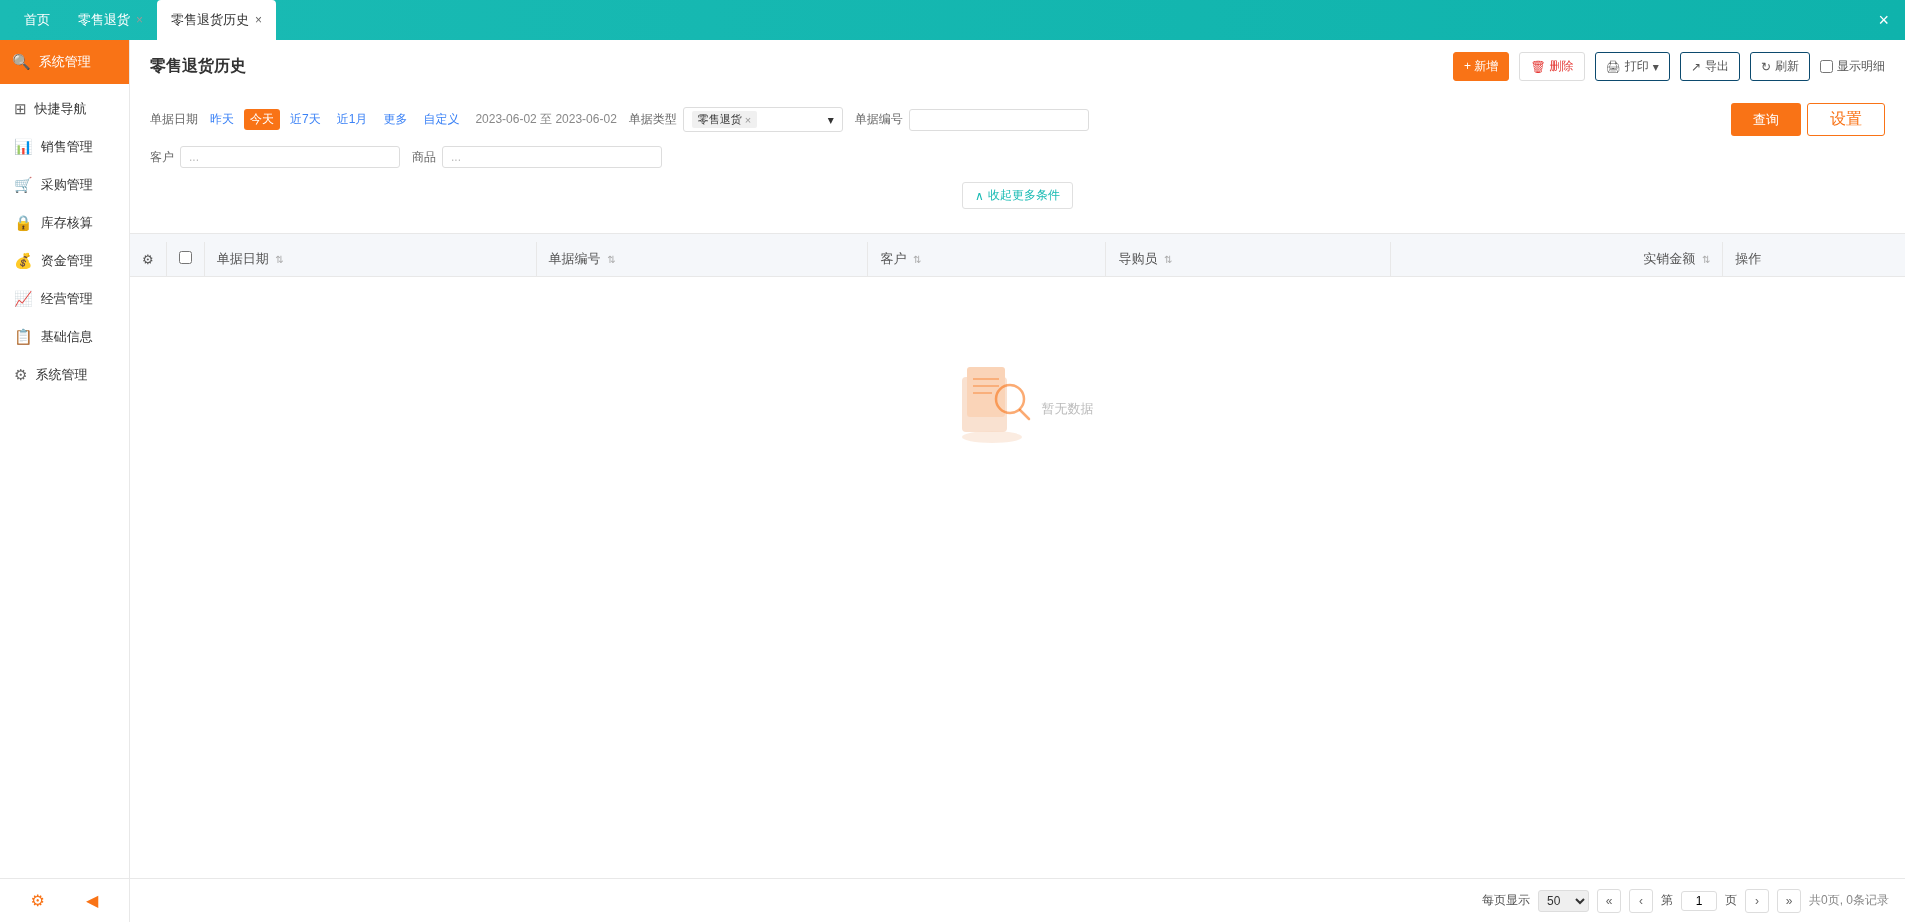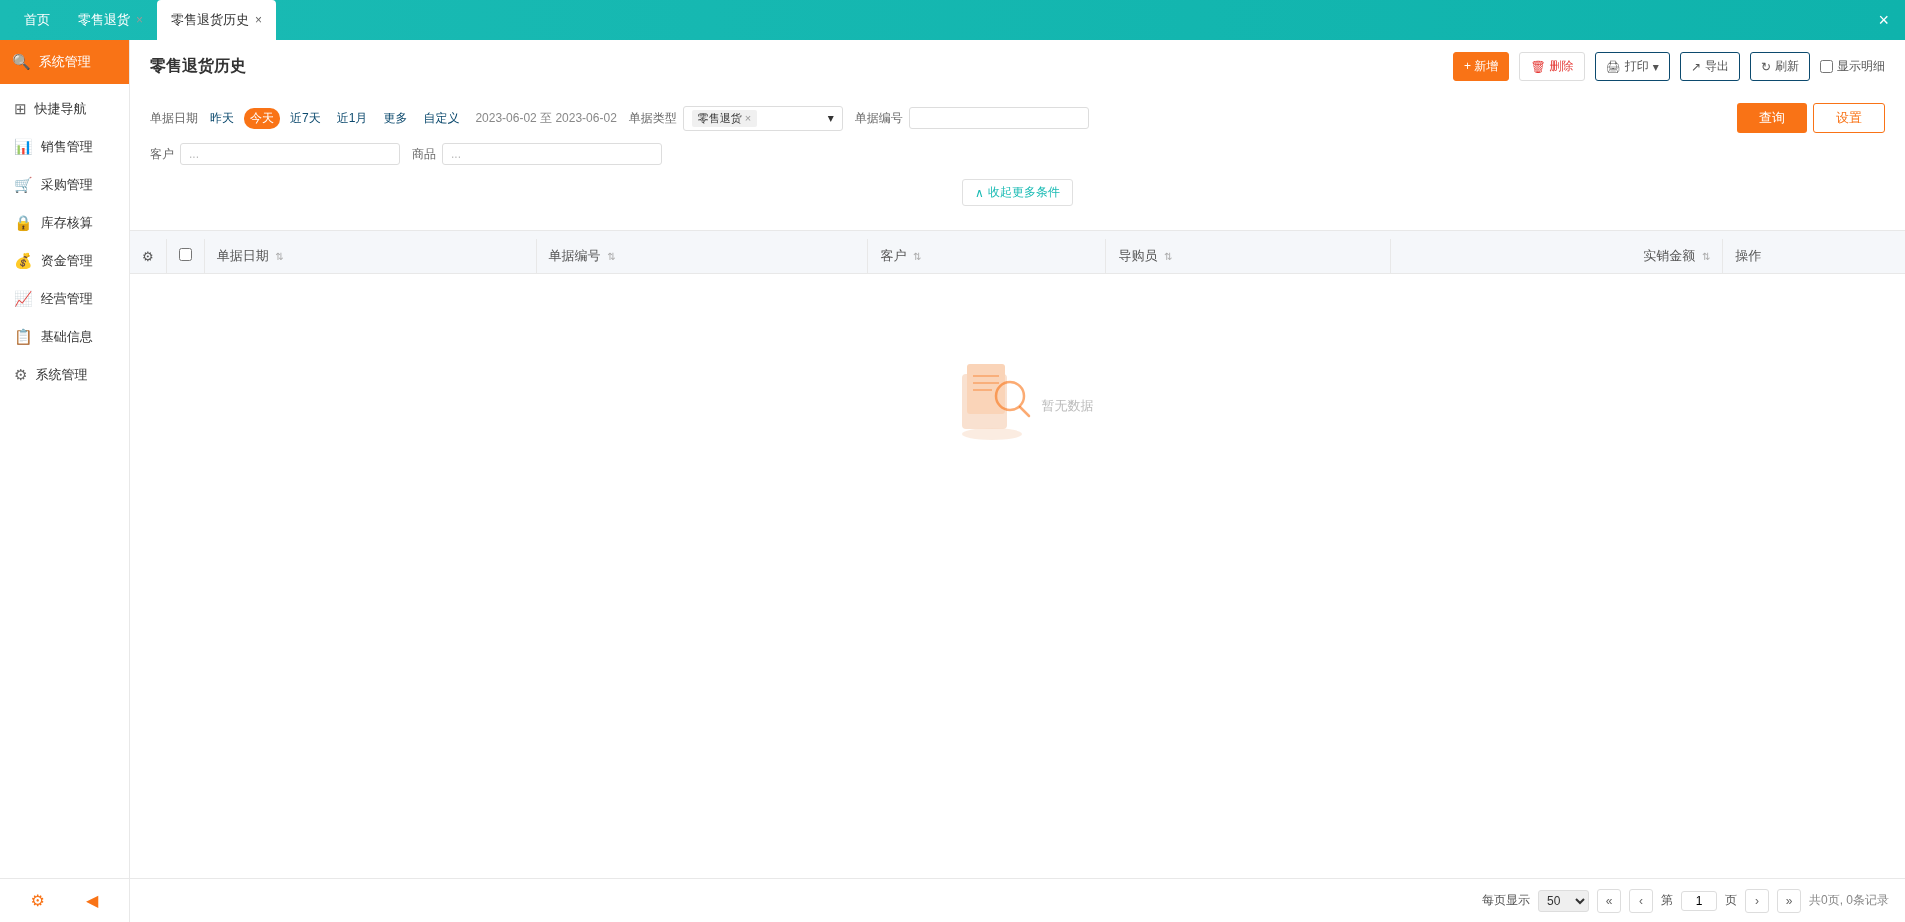--- a/index.html
+++ b/index.html
@@ -190,28 +190,28 @@
       white-space: nowrap;
     }
     .date-shortcuts {
       display: flex;
       align-items: center;
       gap: 4px;
     }
     .date-btn {
       padding: 2px 6px;
       font-size: 12px;
-      color: #0c4a6e;
+      color: #3b82f6;
       cursor: pointer;
       border-radius: 3px;
     }
     .date-btn.active {
       background: #f97316;
       color: #fff;
-      border-radius: 10px;
+      border-radius: 3px;
     }
     .date-range-text {
       font-size: 12px;
       color: #888;
       margin-left: 4px;
     }
     .filter-select {
       display: flex;
       align-items: center;
       border: 1px solid #ddd;
@@ -273,21 +273,21 @@
       border-radius: 3px;
       font-size: 13px;
       cursor: pointer;
     }
     .settings-btn {
       padding: 5px 22px;
       background: #fff;
       color: #f97316;
       border: 1px solid #f97316;
       border-radius: 3px;
-      font-size: 13px;
+      font-size: 16px;
       cursor: pointer;
     }
 
     
     .table-wrapper {
       flex: 1;
       overflow-y: auto;
       background: #fff;
       margin: 8px 0 0 0;
     }

